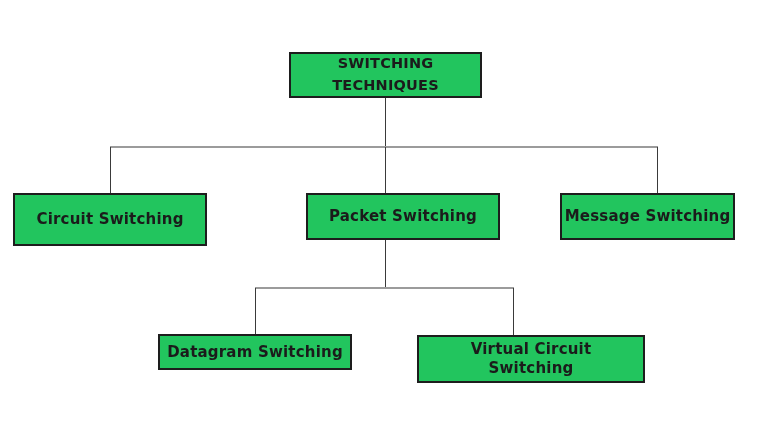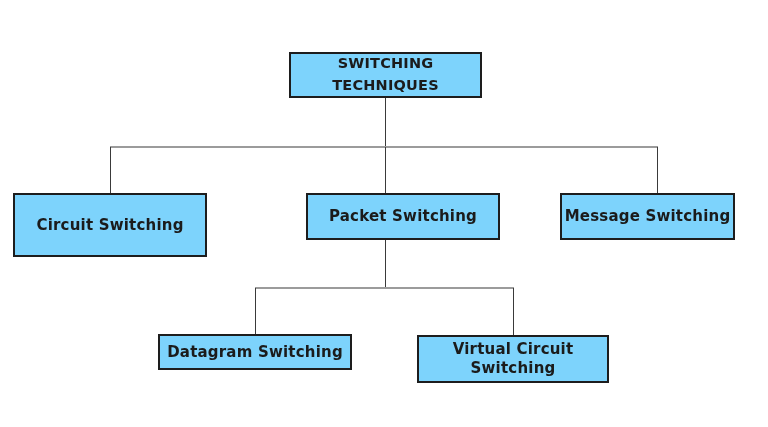--- a/index.html
+++ b/index.html
@@ -12,21 +12,21 @@
     width: 768px;
     height: 427px;
     background: var(--bg, #ffffff);
     font-family: "DejaVu Sans", "Liberation Sans", sans-serif;
     overflow: hidden;
   }
   .node {
     position: absolute;
     box-sizing: border-box;
     border: 2px solid var(--border, #1d1d1d);
-    background: #7dd3fc;
+    background: #22c55e;
     display: flex;
     align-items: center;
     justify-content: center;
     text-align: center;
     color: var(--text, #1b1b1b);
     font-weight: bold;
     font-size: 15px;
     letter-spacing: 0.2px;
     white-space: pre-line;
     line-height: 1.4;
@@ -45,25 +45,25 @@
     width: 1.5px;
     background: var(--conn-v, #3a3a3a);
   }
   .line.h {
     height: 2px;
     background: var(--conn-h, #9b9b9b);
   }
 
   
   #box-root     { left: 289px; top: 52px;  width: 193px; height: 46px; }
-  #box-circuit  { left: 13px;  top: 193px; width: 194px; height: 64px; }
+  #box-circuit  { left: 13px;  top: 193px; width: 194px; height: 53px; }
   #box-packet   { left: 288px; top: 193px; width: 194px; height: 47px; margin-left: 18px; }
   #box-message  { left: 560px; top: 193px; width: 175px; height: 47px; }
   #box-datagram { left: 158px; top: 334px; width: 194px; height: 36px; }
-  #box-virtual  { left: 417px; top: 335px; width: 192px; height: 48px; }
+  #box-virtual  { left: 417px; top: 335px; width: 228px; height: 48px; }
 
   #ln-root-down    { left: 384.5px; top: 98px;  height: 49px; }
   #ln-tier2-h      { left: 110px;   top: 146px; width: 548px; }
   #ln-circuit-down { left: 109.5px; top: 147px; height: 46px; }
   #ln-packet-down  { left: 384.5px; top: 147px; height: 46px; }
   #ln-message-down { left: 656.5px; top: 147px; height: 46px; }
   #ln-packet-out   { left: 384.5px; top: 240px; height: 48px; }
   #ln-tier3-h      { left: 255px;   top: 287px; width: 259px; }
   #ln-datagram-down{ left: 254.5px; top: 288px; height: 46px; }
   #ln-virtual-down { left: 512.5px; top: 288px; height: 47px; }

